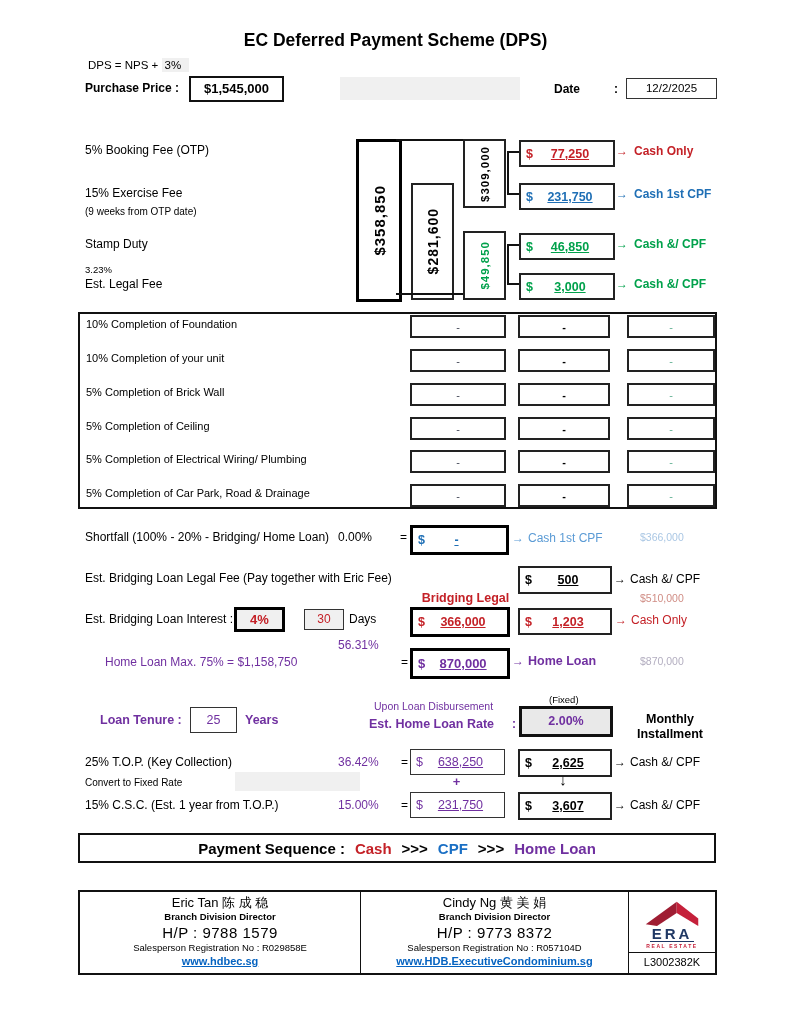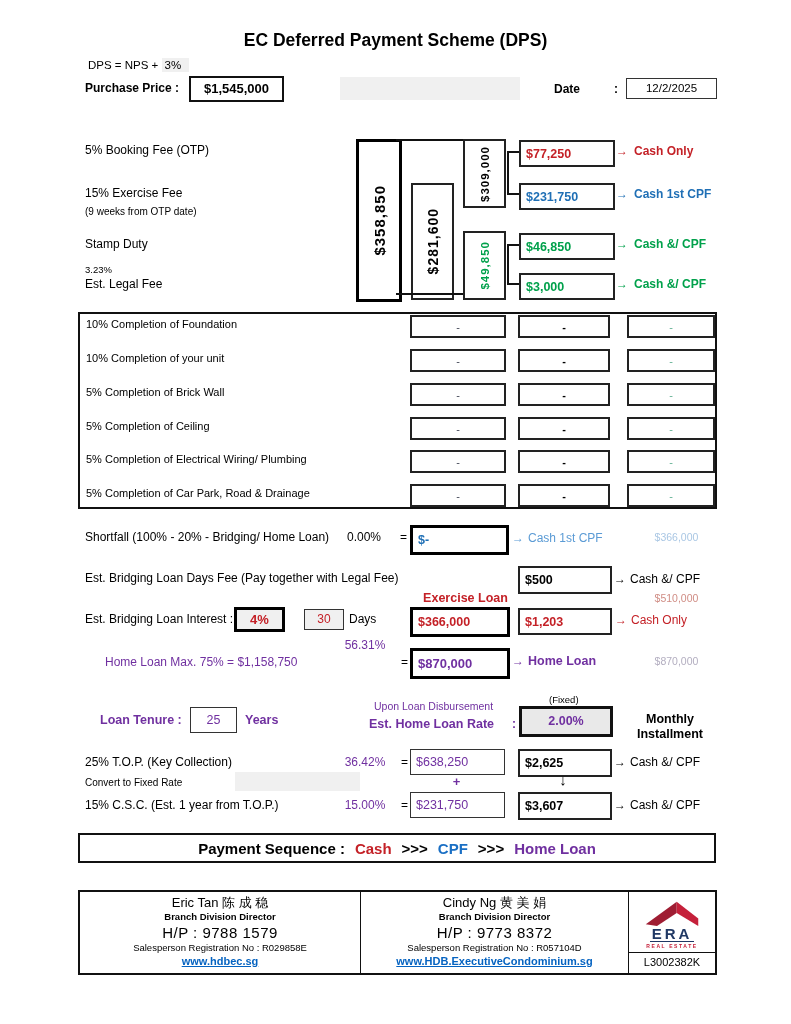--- a/index.html
+++ b/index.html
@@ -1,33 +1,33 @@
 <!DOCTYPE html>
 <html><head>
 <meta charset="utf-8">
 <style>
   html,body{margin:0;padding:0;background:#fff;}
   .page{position:relative;width:791px;height:1024px;background:#fff;color:#000;
         font-family:"Liberation Sans","DejaVu Sans",sans-serif;font-size:12px;overflow:hidden;}
   .abs{position:absolute;}
   .bold{font-weight:bold;}
   .center{text-align:center;}
-  .right{text-align:center;}
+  .right{text-align:left;}
   .red{color:#c42127;}
   .blue{color:#1f6fb5;}
   .green{color:#00a14b;}
   .purple{color:#7030a0;}
   .lblue{color:#5b9bd5;}
   .faintblue{color:#aac7e4;}
   .faintred{color:#d08d85;}
   .faintgray{color:#b3aec0;}
   .valbox{position:absolute;display:flex;align-items:center;background:#fff;
           border:2px solid #222;font-size:12.5px;}
   .valbox .cur{padding-left:5px;font-weight:bold;}
-  .valbox .amt{flex:1;text-align:left;padding-right:6px;font-weight:bold;}
+  .valbox .amt{flex:1;text-align:center;padding-right:6px;font-weight:bold;text-decoration:underline;}
   .valbox.thick{border:3px solid #000;}
   .valbox.thin{border:1.5px solid #333;}
   .vbox{position:absolute;display:flex;align-items:center;justify-content:center;background:#fff;}
   .vtext{writing-mode:vertical-rl;transform:rotate(180deg);font-weight:bold;letter-spacing:1px;}
   .hline{position:absolute;border-top:2px solid #111;}
   .vline{position:absolute;border-left:2px solid #111;}
   .graycell{background:#f0f0f0;}
   .mtable{position:absolute;left:78px;top:312px;width:635px;height:193px;border:2px solid #111;background:#fff;}
   .mlabel{position:absolute;left:6px;font-size:11px;white-space:nowrap;}
   .mbox{position:absolute;height:19px;border:2px solid #222;display:flex;align-items:center;justify-content:center;background:#fff;font-size:11px;}
@@ -205,30 +205,30 @@
   <div class="abs right" style="left:338px;top:530px;width:52px">0.00%</div>
   <div class="abs" style="left:400px;top:530px">=</div>
   <div class="valbox thick" style="left:410px;top:525px;width:93px;height:24px">
     <span class="cur blue">$</span>
     <span class="amt blue center" style="padding-right:18px">-</span>
   </div>
   <div class="arrow lblue" style="left:512px;top:531px">→</div>
   <div class="method lblue" style="left:528px;top:531px;font-weight:normal">Cash 1st CPF</div>
   <div class="abs right faintblue" style="left:640px;top:531px;width:73px;font-size:10.5px">$366,000</div>
 
-  <div class="abs" style="left:85px;top:571px">Est. Bridging Loan Days Fee (Pay together with Legal Fee)</div>
+  <div class="abs" style="left:85px;top:571px">Est. Bridging Loan Legal Fee (Pay together with Eric Fee)</div>
   <div class="valbox" style="left:518px;top:566px;width:90px;height:24px">
     <span class="cur">$</span>
     <span class="amt">500</span>
   </div>
   <div class="arrow" style="left:614px;top:572px">→</div>
   <div class="method" style="left:630px;top:572px;font-weight:normal">Cash &amp;/ CPF</div>
   <div class="abs right faintred" style="left:640px;top:592px;width:73px;font-size:10.5px">$510,000</div>
 
-  <div class="abs center bold red" style="left:408px;top:591px;width:115px;font-size:12.5px">Exercise Loan</div>
+  <div class="abs center bold red" style="left:408px;top:591px;width:115px;font-size:12.5px">Bridging Legal</div>
   <div class="abs" style="left:85px;top:612px">Est. Bridging Loan Interest :</div>
   <div class="abs center bold red graycell" style="left:234px;top:607px;width:45px;height:19px;border:3px solid #000;font-size:13px;line-height:19px">4%</div>
   <div class="abs center red graycell" style="left:304px;top:609px;width:38px;height:19px;border:1.5px solid #333;font-size:12px;line-height:19px">30</div>
   <div class="abs" style="left:349px;top:612px">Days</div>
   <div class="valbox thick" style="left:410px;top:607px;width:94px;height:24px">
     <span class="cur red">$</span>
     <span class="amt red">366,000</span>
   </div>
   <div class="valbox" style="left:518px;top:608px;width:90px;height:23px">
     <span class="cur red">$</span>

